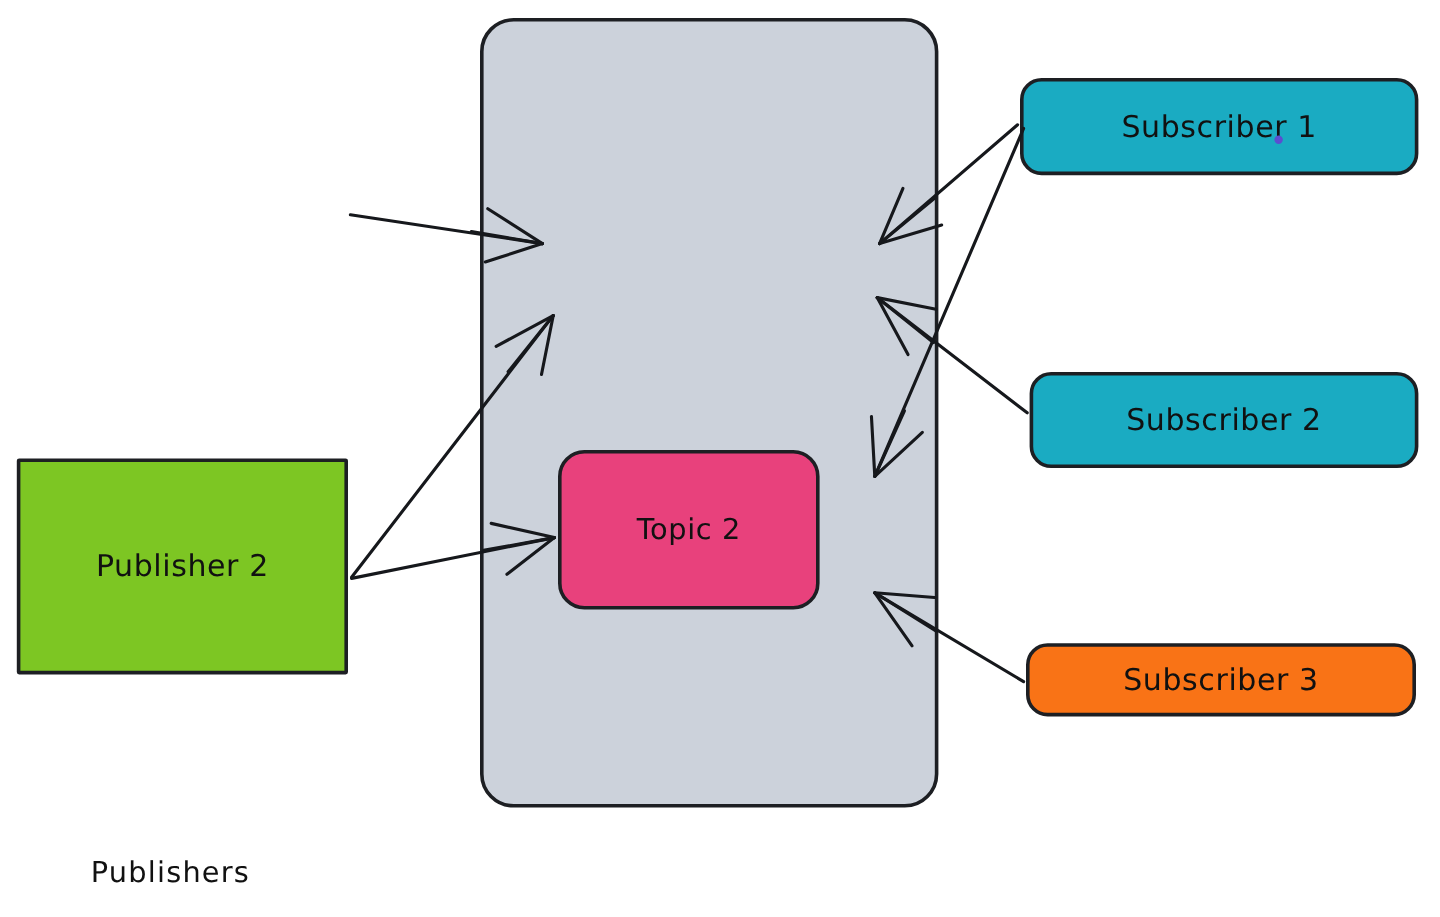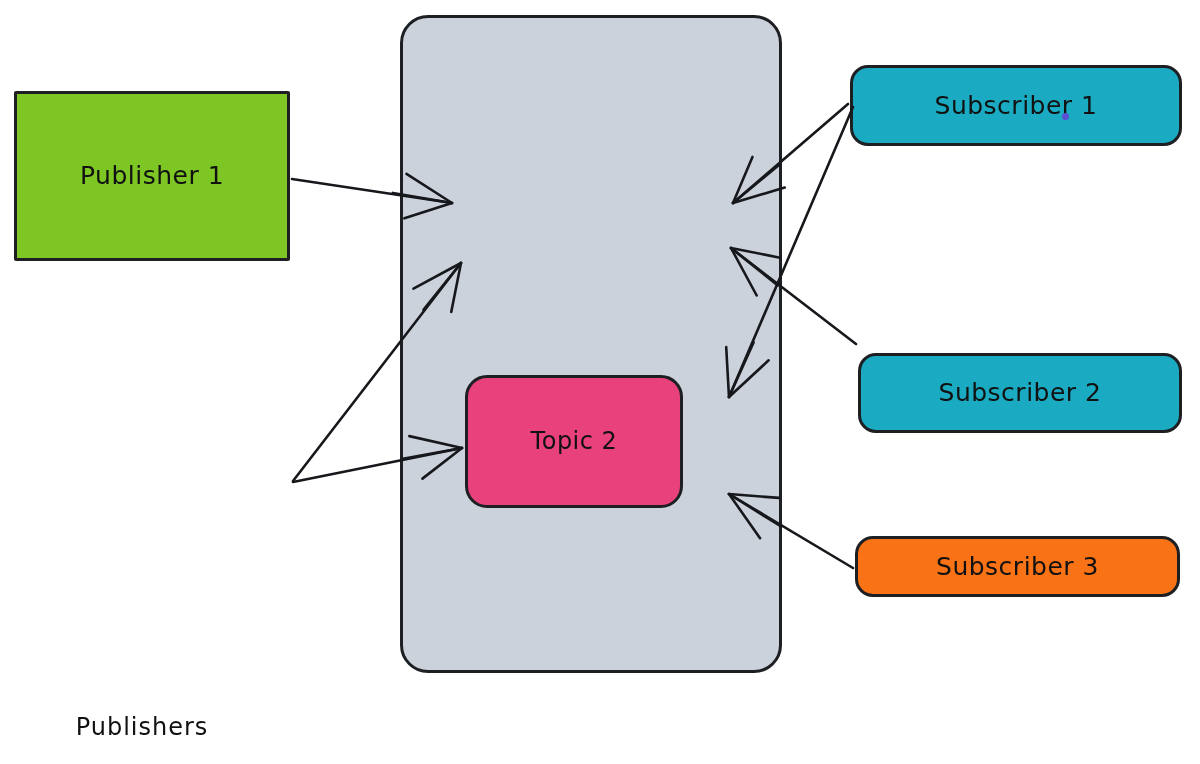--- a/index.html
+++ b/index.html
@@ -100,35 +100,35 @@
     background: #5b4ed1;
   }
 </style>
 </head>
 <body>
 
 <div id="canvas">
 
   <div class="node topics-container" id="grp-topics-container" style="left: 400px; top: 15px; width: 382px; height: 658px; background: rgb(204, 210, 219); border-radius: 28px;"></div>
 
-  <div class="node publisher" id="node-publisher-1" style="left: 14px; top: 91px; width: 276px; height: 170px; background: rgb(125, 198, 35);">
-    <span class="node-label">Publisher 1</span>
+
+  <div class="node publisher" id="node-publisher-2" style="left: 14px; top: 382px; width: 276px; height: 180px; background: rgb(125, 198, 35);">
+    <span class="node-label">Publisher 2</span>
   </div>
-
 
 
   <div class="node topic" id="node-topic-2" style="left: 465px; top: 375px; width: 218px; height: 133px; background: rgb(232, 65, 124);">
     <span class="node-label">Topic 2</span>
   </div>
 
   <div class="node subscriber" id="node-subscriber-1" style="left: 850px; top: 65px; width: 332px; height: 81px; background: rgb(26, 171, 194);">
     <span class="node-label">Subscriber 1</span>
   </div>
 
-  <div class="node subscriber" id="node-subscriber-2" style="left: 858px; top: 310px; width: 324px; height: 80px; background: rgb(26, 171, 194); margin-top: 43px;">
+  <div class="node subscriber" id="node-subscriber-2" style="left: 858px; top: 310px; width: 324px; height: 80px; background: rgb(26, 171, 194);">
     <span class="node-label">Subscriber 2</span>
   </div>
 
   <div class="node subscriber" id="node-subscriber-3" style="left: 855px; top: 536px; width: 325px; height: 61px; background: #f97316;">
     <span class="node-label">Subscriber 3</span>
   </div>
 
   <svg id="arrow-layer" viewBox="0 0 1200 764" xmlns="http://www.w3.org/2000/svg">
       <line x1="292" y1="179" x2="452" y2="203" stroke="#16181c"></line>
       <line x1="452" y1="203" x2="406.50502828612156" y2="173.91035323773426" stroke="#16181c"></line>

